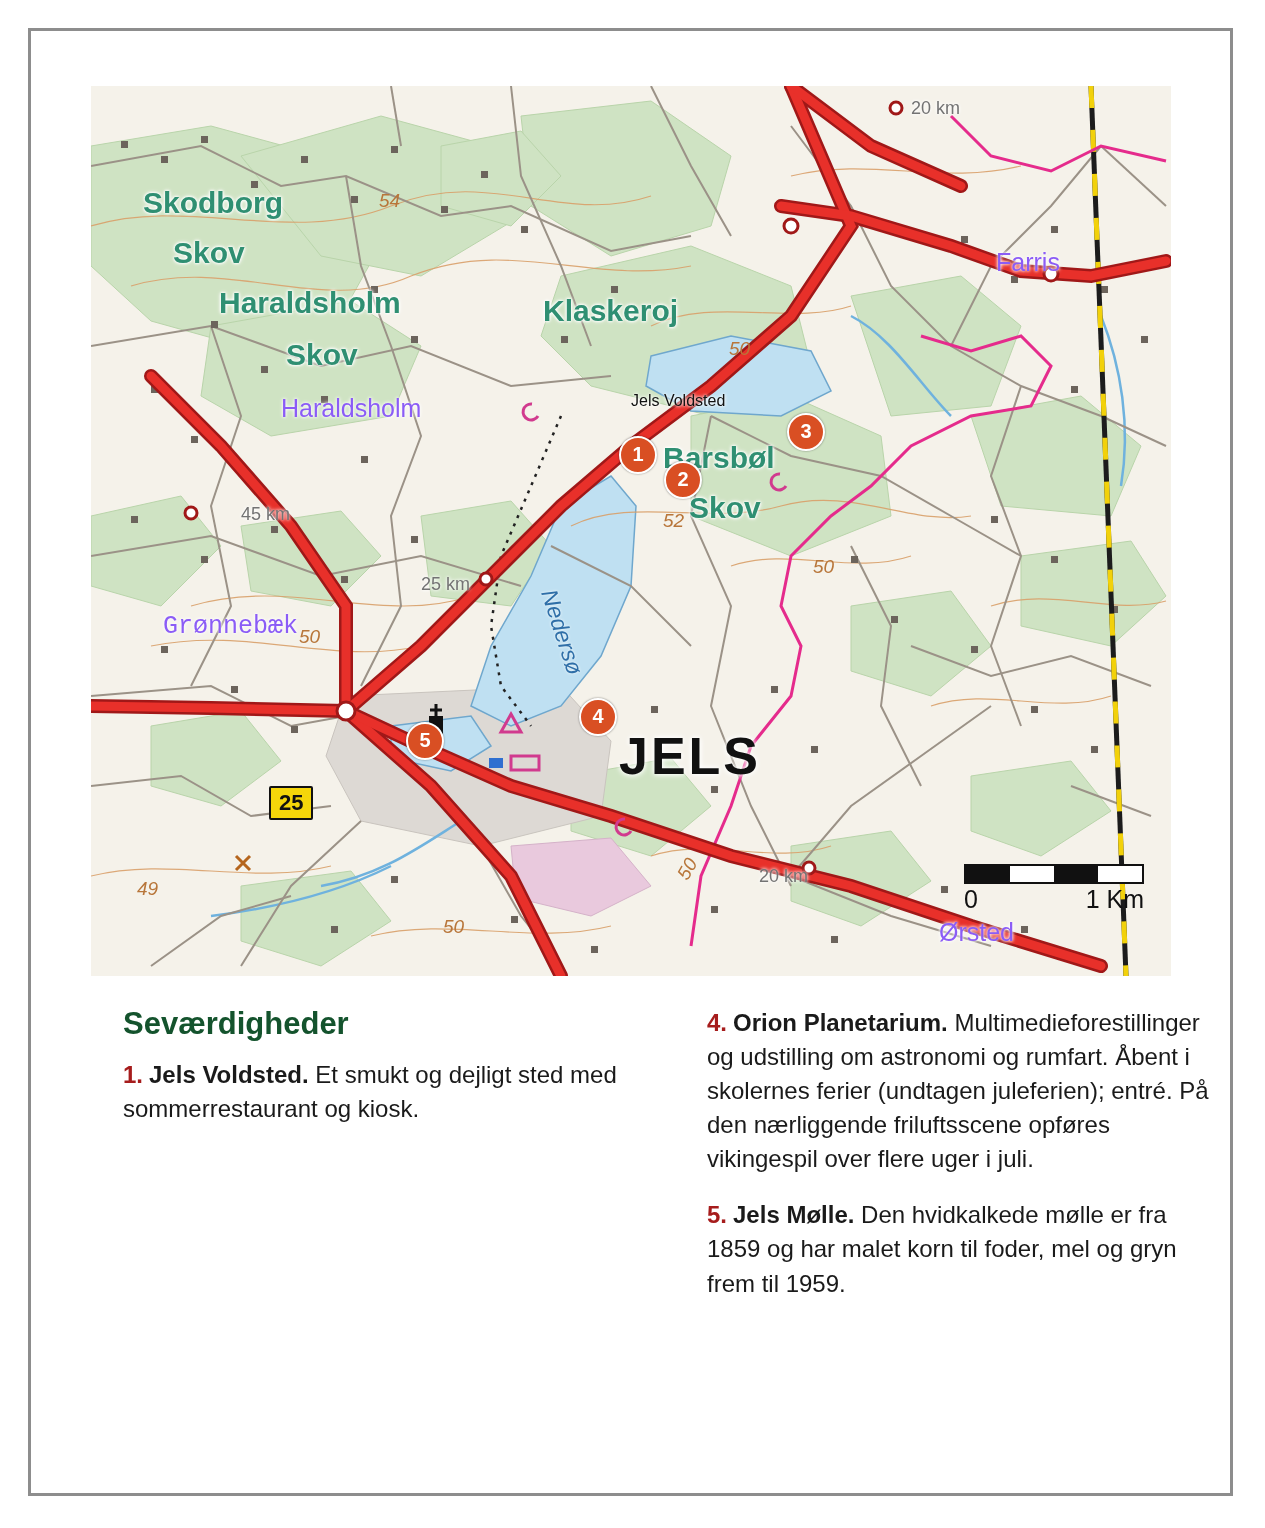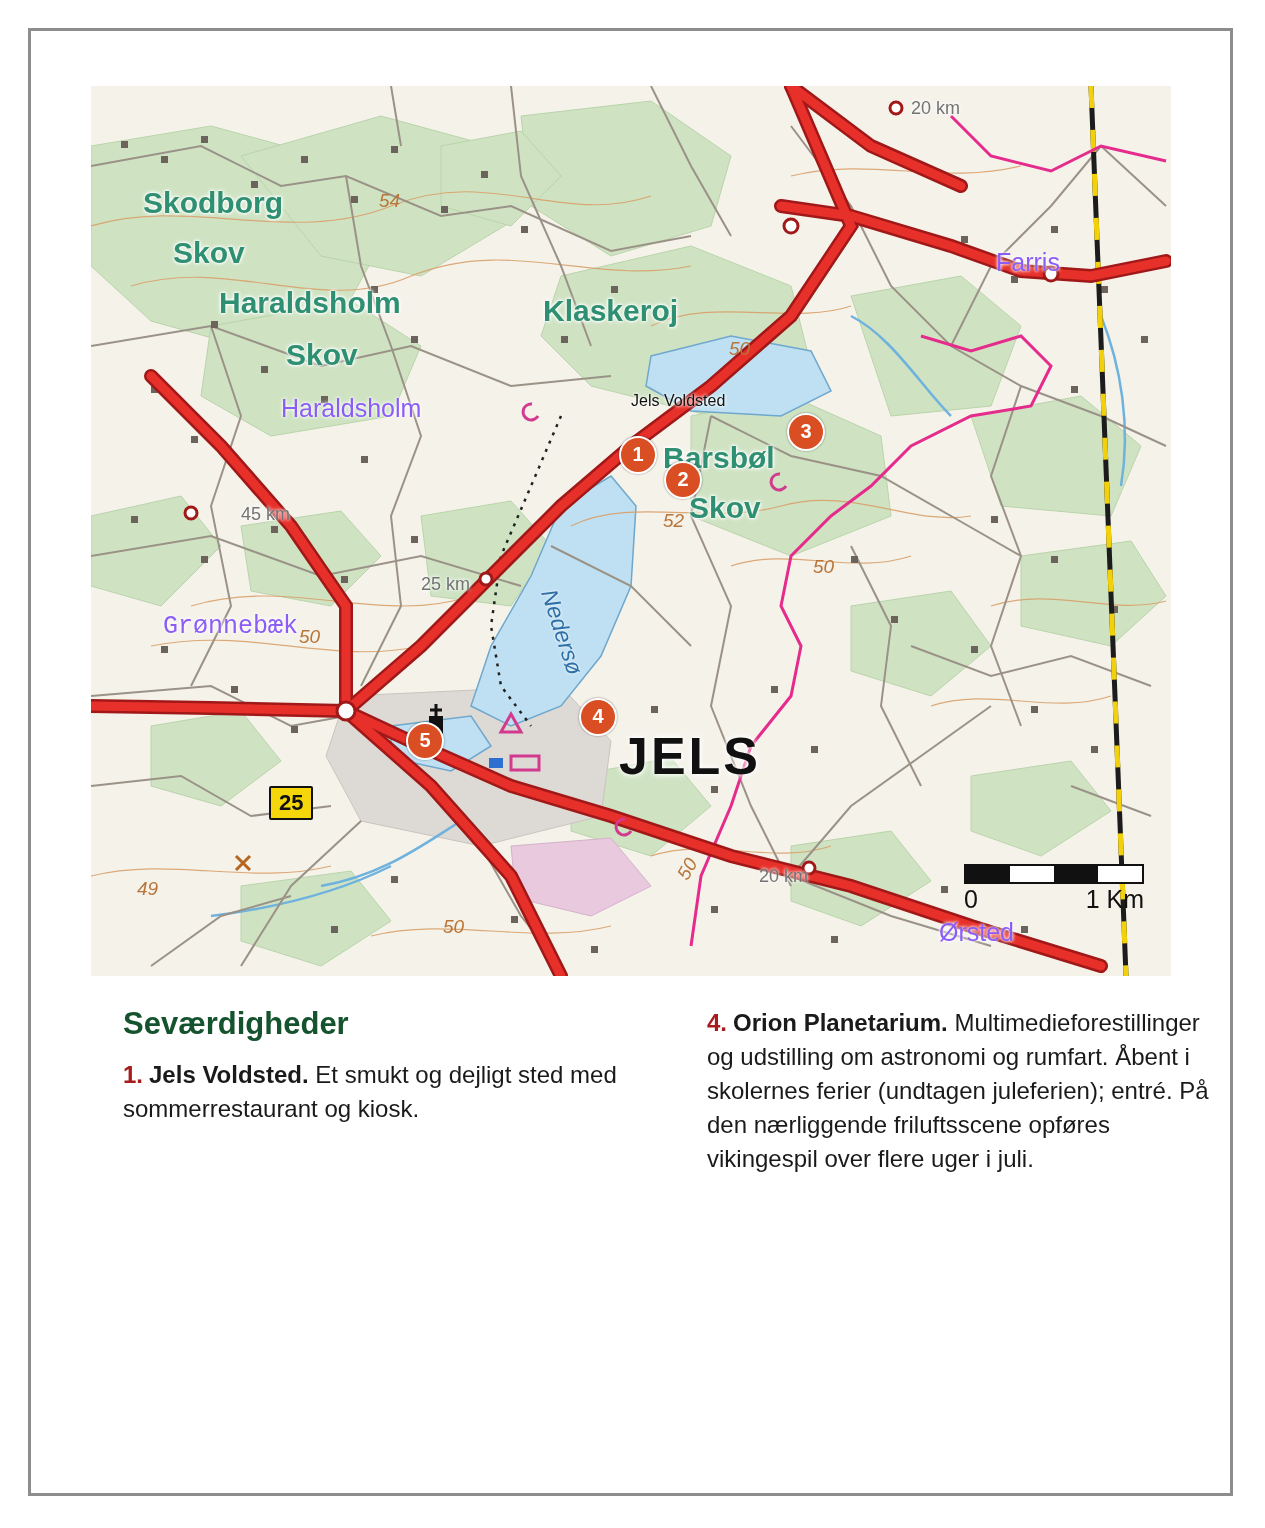--- a/index.html
+++ b/index.html
@@ -439,16 +439,19 @@
       </p>
 
 
     </div>
 
     <div class="col col-right">
       <p class="poi">
         <span class="num">4.</span><span class="name">Orion Planetarium.</span> <span>Multimedieforestillinger og udstilling om astronomi og rumfart. Åbent i skolernes ferier (undtagen juleferien); entré. På den nærliggende friluftsscene opføres vikingespil over flere uger i juli.</span>
       </p>
 
+      <p class="poi">
+        <span class="num">5.</span><span class="name">Jels Mølle.</span> <span>Den hvidkalkede mølle er fra 1859 og har malet korn til foder, mel og gryn frem til 1959.</span>
+      </p>
     </div>
 
   </div>
 </div>
 
 </body></html>

